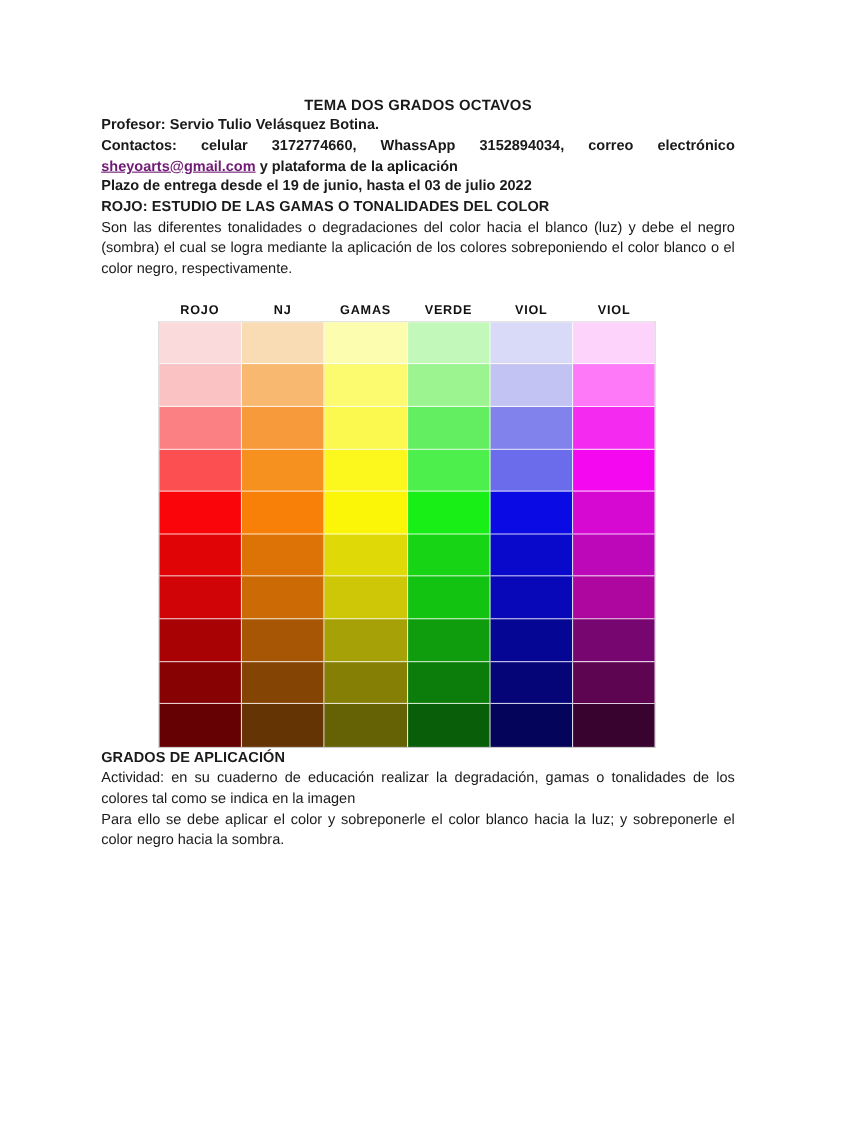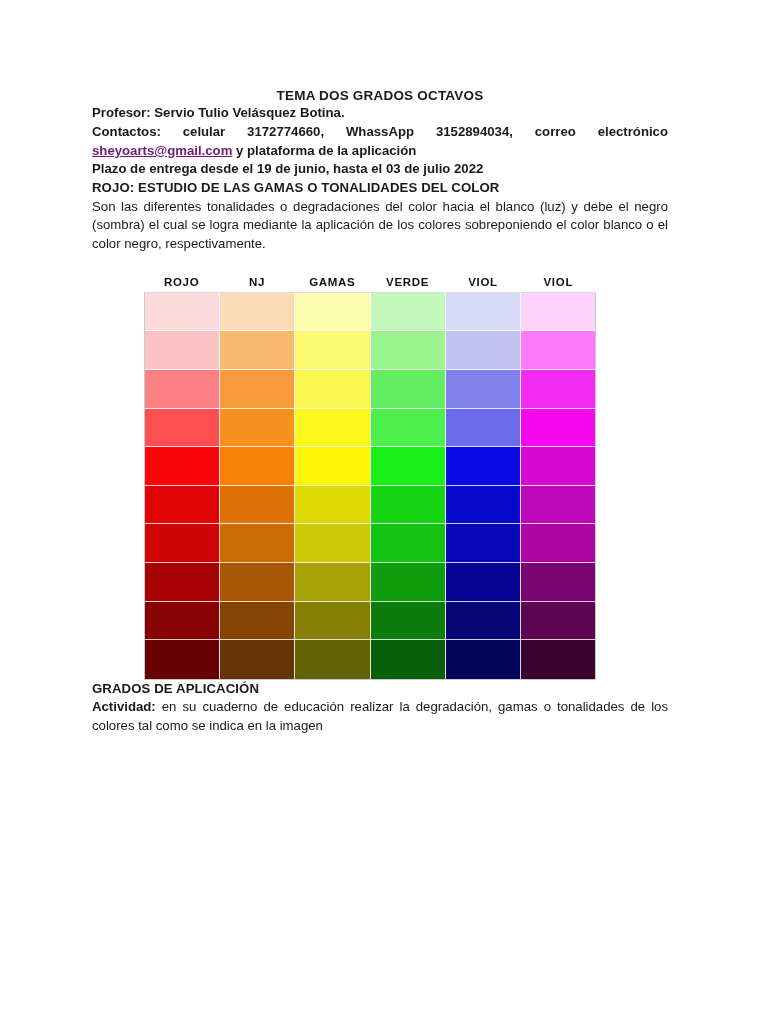--- a/index.html
+++ b/index.html
@@ -49,21 +49,21 @@
     color: #701a75;
     text-decoration: underline;
   }
   .section-head {
     margin: 0;
     font-size: 13.2px;
     font-weight: bold;
     line-height: 1.4;
     letter-spacing: 0.1px;
   }
-  .inline-b { font-weight: bold; }
+  .inline-b { font-weight: normal; }
 
   
   .chart-wrap {
     margin-top: 18px;
     width: 452px;
     margin-left: 52px;
   }
   .chart-header-row {
     display: flex;
     width: 452px;
@@ -209,14 +209,15 @@
           <div class="chart-cell" style="background: rgb(4, 4, 90);"></div>
           <div class="chart-cell" style="background: rgb(56, 3, 47);"></div>
         </div>
       </div>
   </div>
 
   <p class="section-head gap-22">GRADOS DE APLICACIÓN</p>
 
   <p class="para gap-14"><span class="inline-b">Actividad:</span><span> en su cuaderno de educación realizar la degradación, gamas o tonalidades de los colores tal como se indica en la imagen</span></p>
 
+  <p class="para gap-16">Para ello se debe aplicar el color y sobreponerle el color blanco hacia la luz; y sobreponerle el color negro hacia la sombra.</p>
 
 </div>
 
 </body></html>

